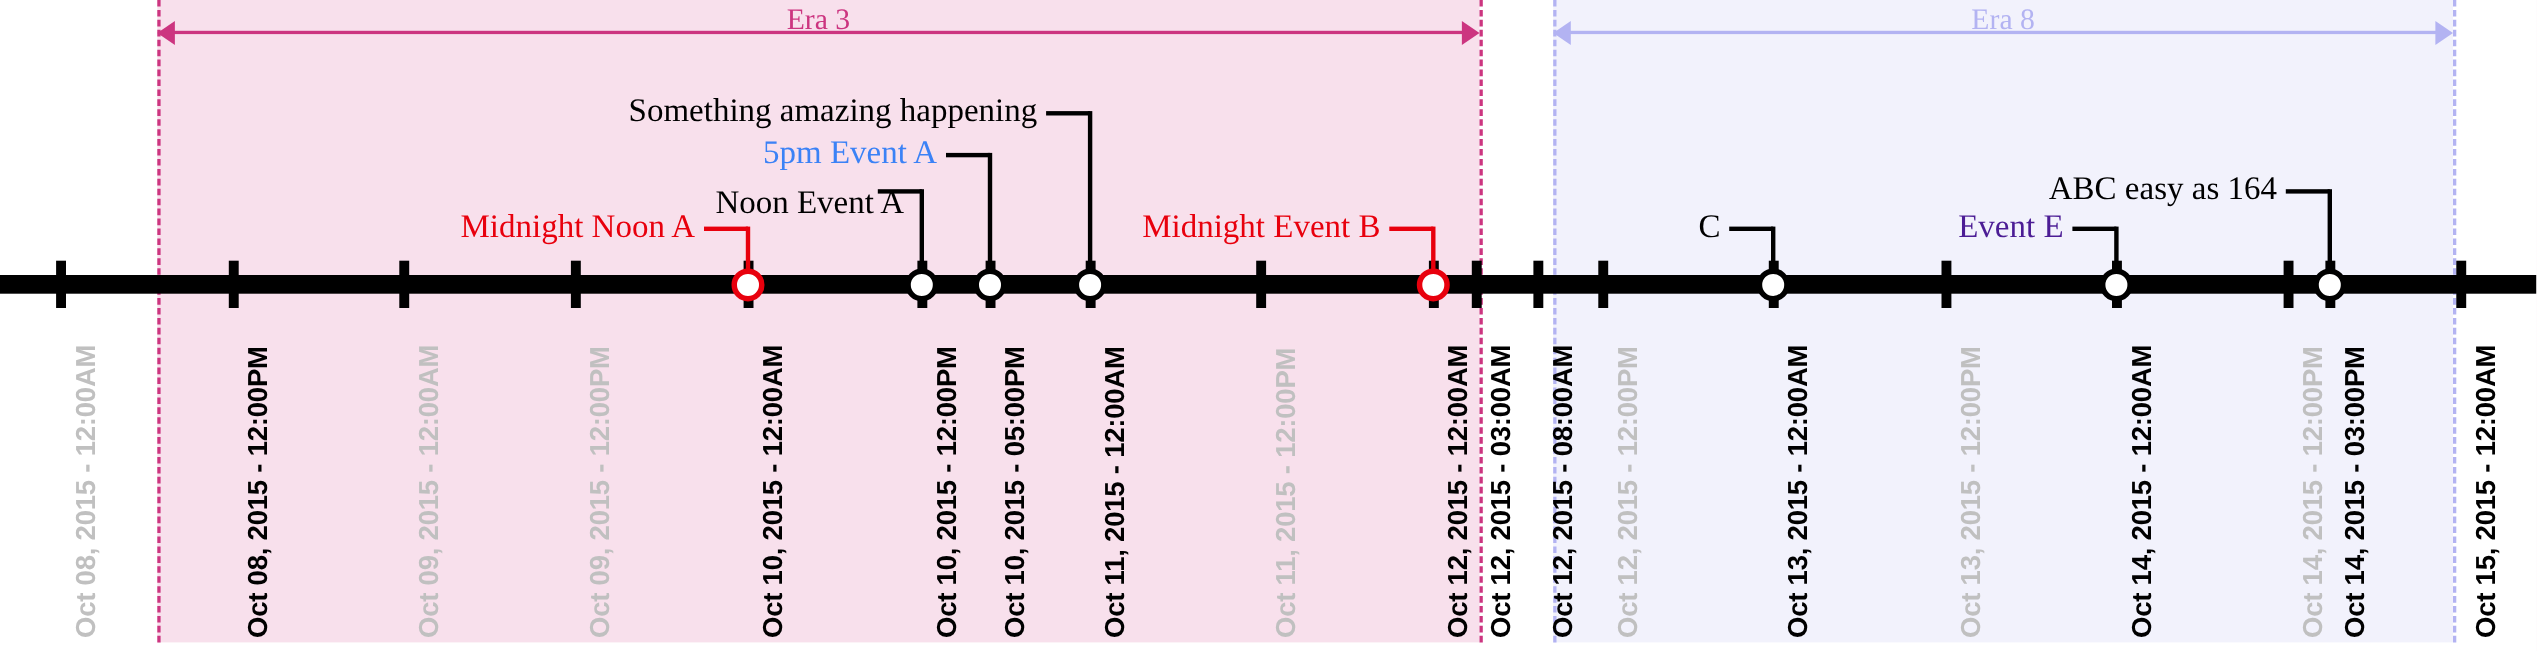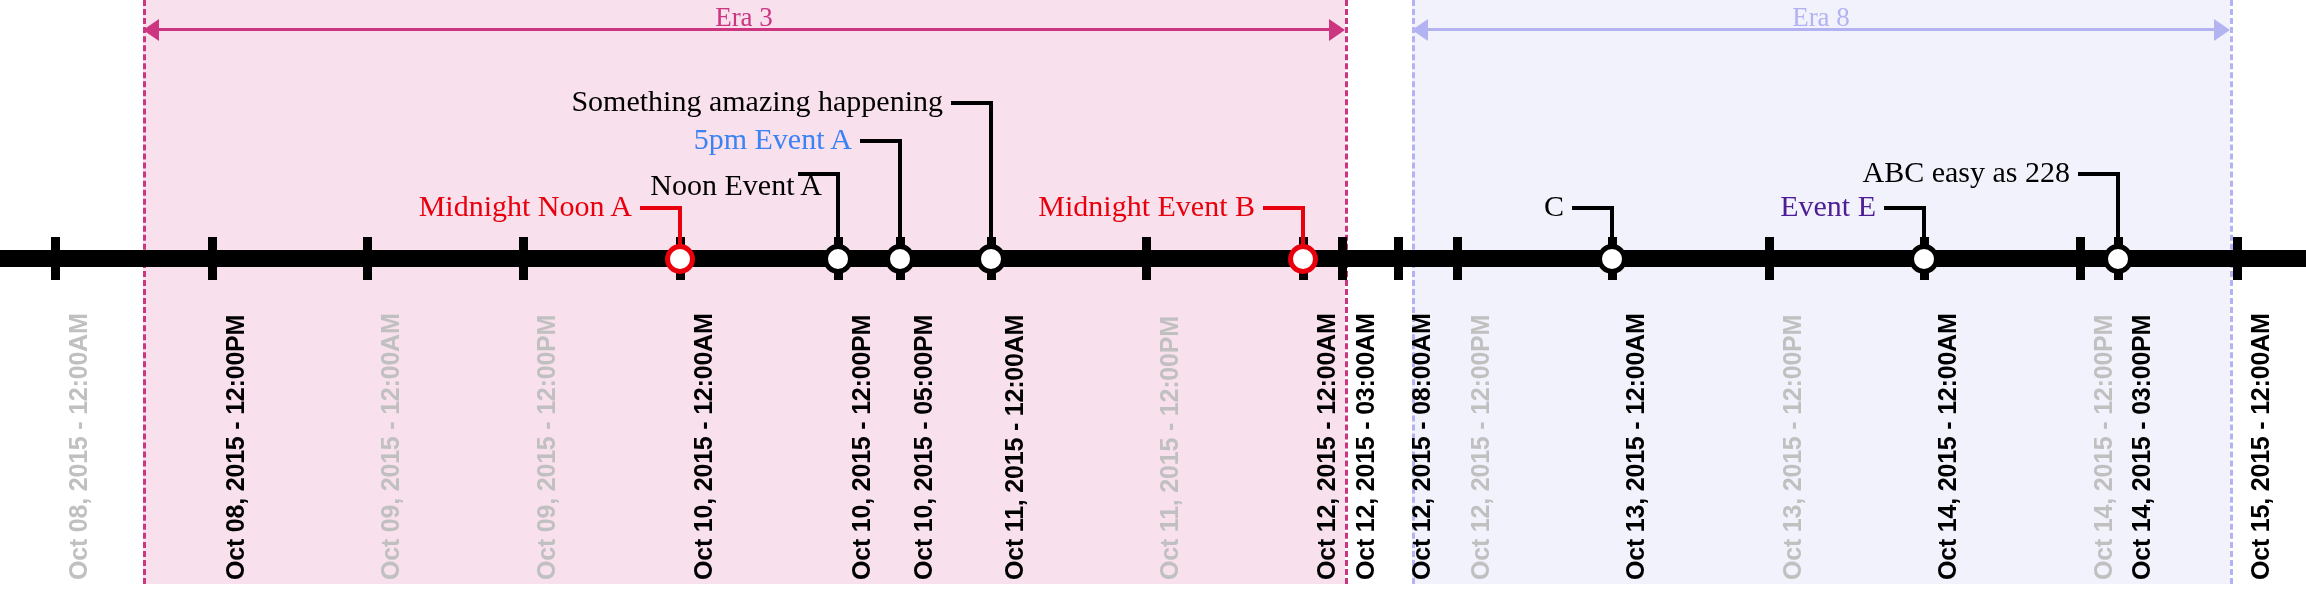--- a/index.html
+++ b/index.html
@@ -171,21 +171,21 @@
       <div class="event-elbow" style="left: 1572px; width: 40px; top: 206px; border-top-color: rgb(0, 0, 0);"></div>
       <div class="event-marker" style="left: 1597px; top: 243.5px; border-color: rgb(0, 0, 0);"></div>
       <div class="event-text" style="right: 742px; top: 206px; color: rgb(0, 0, 0);">C</div>
       <div class="event-stem" style="left: 1922px; top: 206px; height: 52.5px; border-left-color: rgb(0, 0, 0);"></div>
       <div class="event-elbow" style="left: 1884px; width: 40px; top: 206px; border-top-color: rgb(0, 0, 0);"></div>
       <div class="event-marker" style="left: 1909px; top: 243.5px; border-color: rgb(0, 0, 0);"></div>
       <div class="event-text" style="right: 430px; top: 206px; color: #4c1d95;">Event E</div>
       <div class="event-stem" style="left: 2116px; top: 172px; height: 86.5px; border-left-color: rgb(0, 0, 0);"></div>
       <div class="event-elbow" style="left: 2078px; width: 40px; top: 172px; border-top-color: rgb(0, 0, 0);"></div>
       <div class="event-marker" style="left: 2103px; top: 243.5px; border-color: rgb(0, 0, 0);"></div>
-      <div class="event-text" style="right: 236px; top: 172px; color: rgb(0, 0, 0);">ABC easy as 228</div>
+      <div class="event-text" style="right: 236px; top: 172px; color: rgb(0, 0, 0);">ABC easy as 164</div>
     </div>
   <div id="labels-layer">
       <div class="date-label minor" style="left: 64px; top: 580px;">Oct 08, 2015 - 12:00AM</div>
       <div class="date-label major" style="left: 221px; top: 580px;">Oct 08, 2015 - 12:00PM</div>
       <div class="date-label minor" style="left: 376px; top: 580px;">Oct 09, 2015 - 12:00AM</div>
       <div class="date-label minor" style="left: 532px; top: 580px;">Oct 09, 2015 - 12:00PM</div>
       <div class="date-label major" style="left: 689px; top: 580px;">Oct 10, 2015 - 12:00AM</div>
       <div class="date-label major" style="left: 847px; top: 580px;">Oct 10, 2015 - 12:00PM</div>
       <div class="date-label major" style="left: 909px; top: 580px;">Oct 10, 2015 - 05:00PM</div>
       <div class="date-label major" style="left: 1000px; top: 580px;">Oct 11, 2015 - 12:00AM</div>

